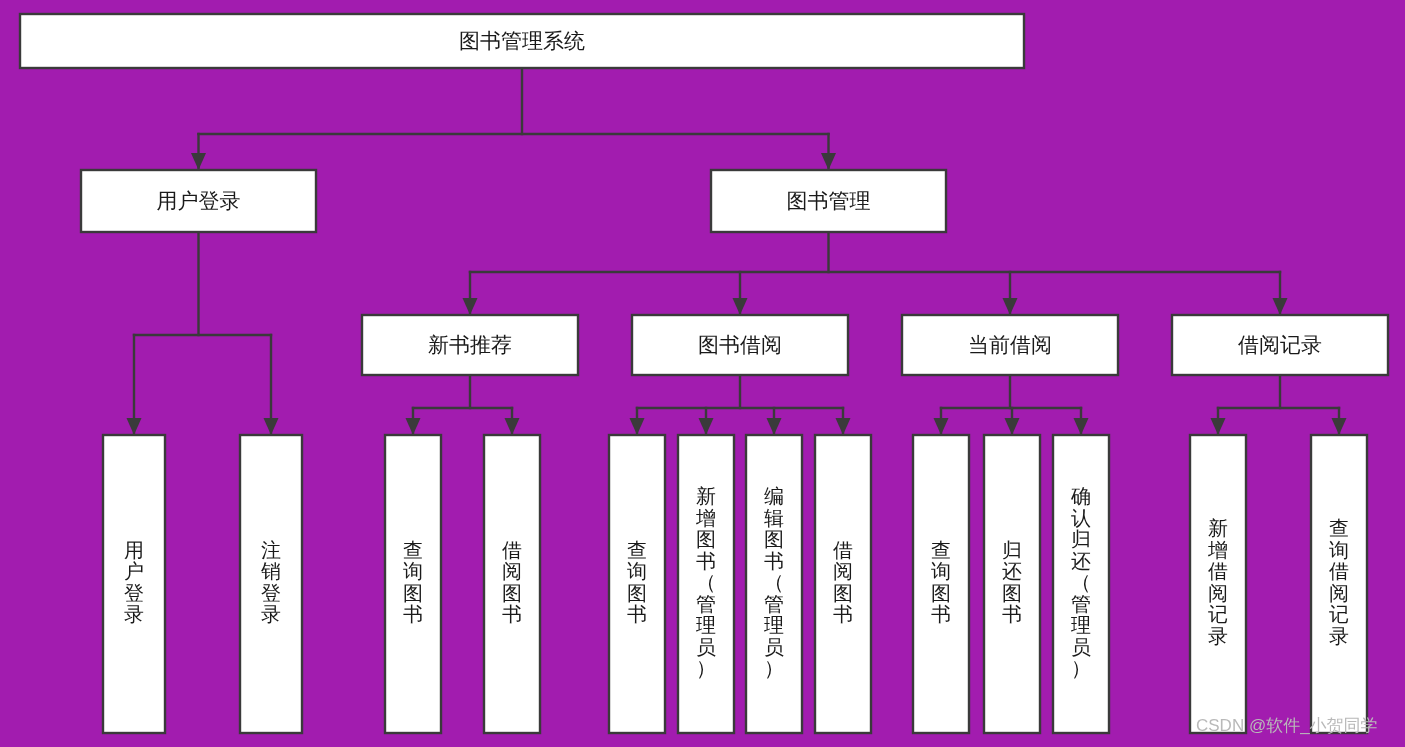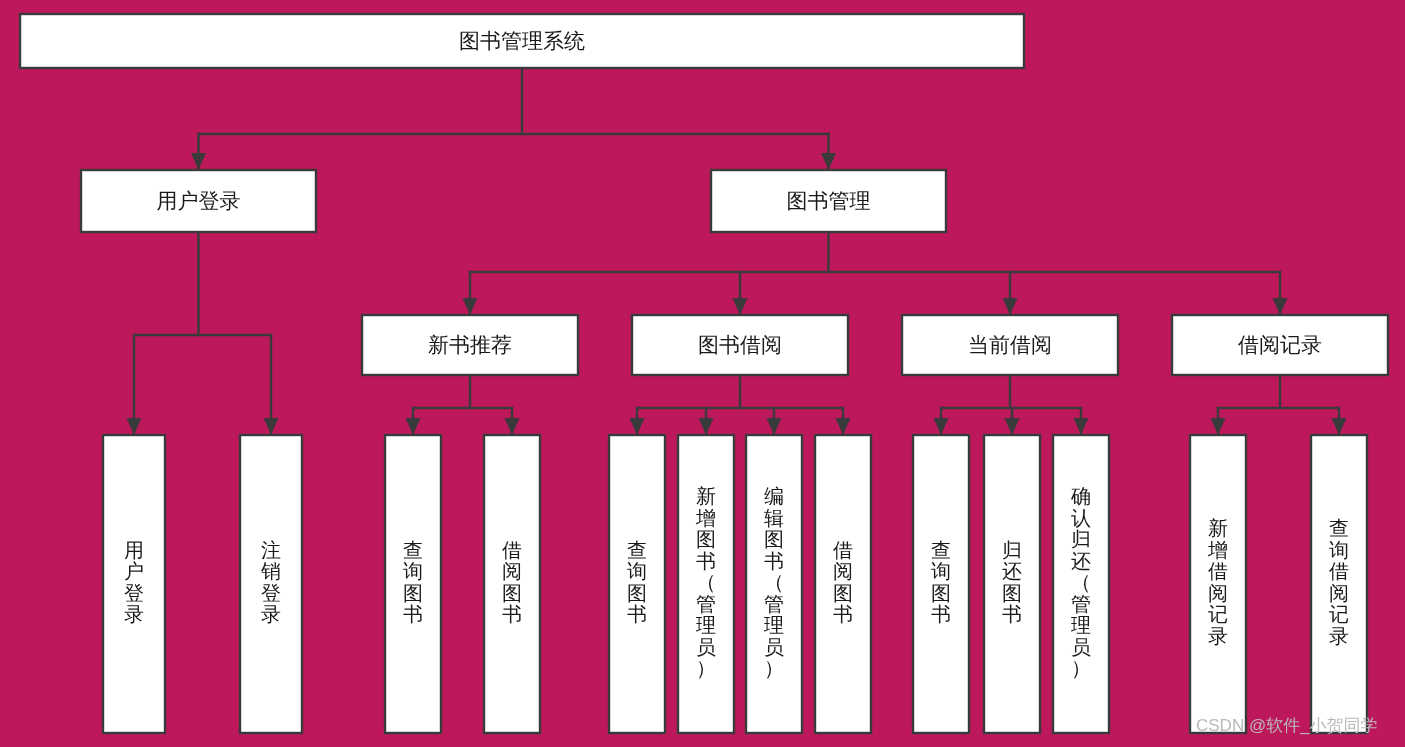--- a/index.html
+++ b/index.html
@@ -8,21 +8,21 @@
     padding: 0;
     background: #ffffff;
   }
   body {
     font-family: "Liberation Sans", "DejaVu Sans", sans-serif;
   }
   #diagram-root {
     position: relative;
     width: 1405px;
     height: 747px;
-    background: #be185d;
+    background: #a21caf;
     overflow: hidden;
   }
   svg#tree-svg {
     position: absolute;
     left: 0;
     top: 0;
     width: 1405px;
     height: 747px;
     display: block;
   }

